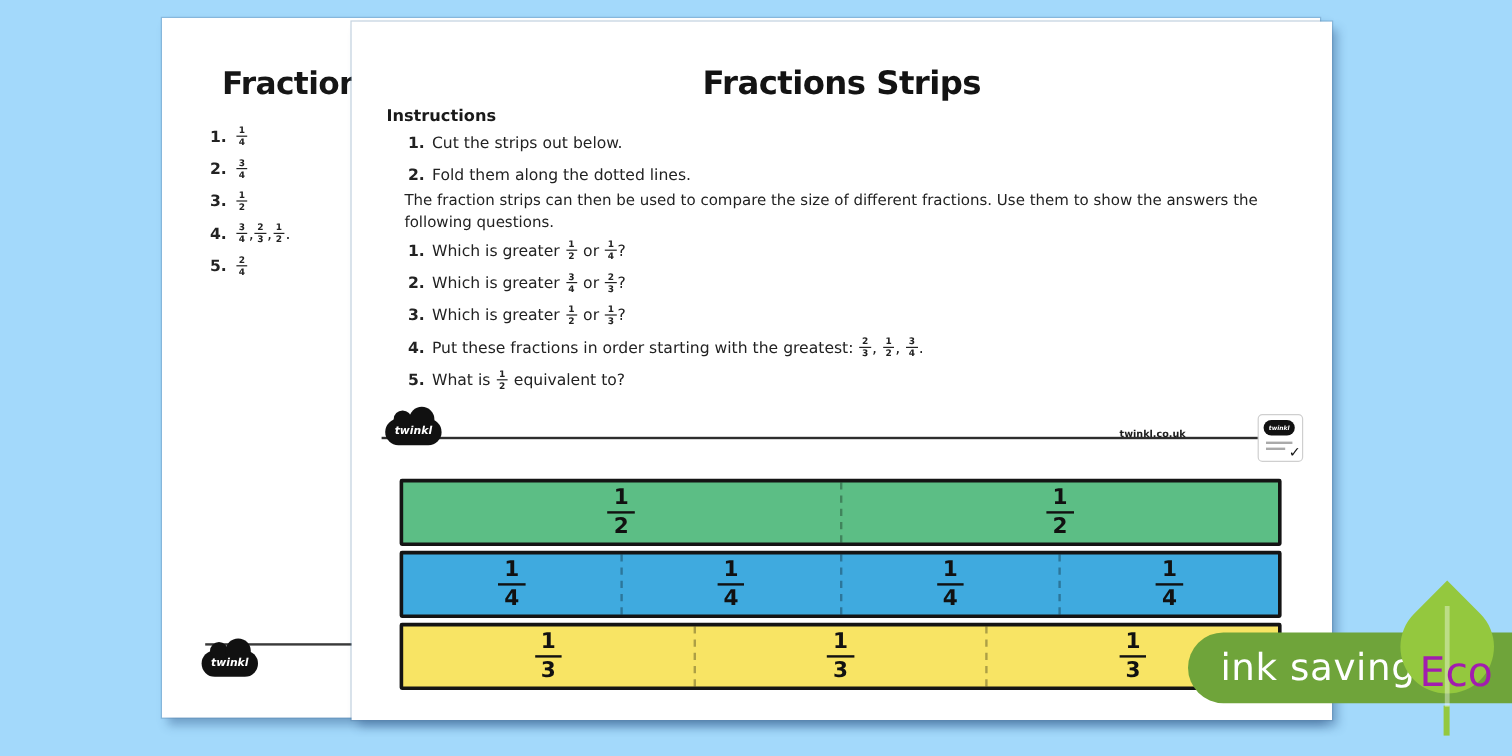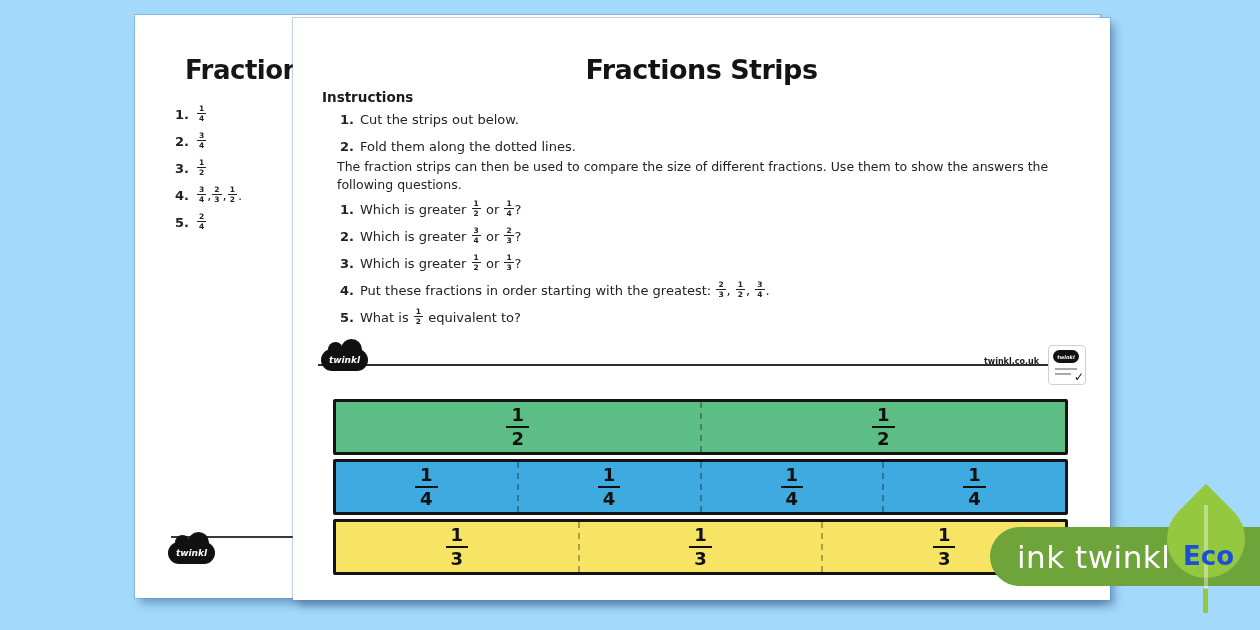--- a/index.html
+++ b/index.html
@@ -44,21 +44,21 @@
   .frac .n{border-bottom:1px solid #222;padding:0 2px 1px;}
   .frac .d{padding-top:1px;}
   .frac-sm{font-size:7.5px;font-weight:bold;color:#222;transform:translateY(-1px);}
   .frac-lg{font-size:18px;font-weight:bold;color:#111;}
   .frac-lg .n{border-bottom:2px solid #111;padding:0 5px 2px;}
   .frac-lg .d{padding-top:2px;}
 
   
   .front-rule{position:absolute;left:25px;top:346px;width:767px;height:0;border-top:2px solid #2e2e2e;}
   .front-logo{left:28px;top:331px;}
-  .site-text{position:absolute;left:640px;top:339px;width:106px;text-align:right;font-size:8px;font-weight:bold;color:#1c1c1c;}
+  .site-text{position:absolute;left:640px;top:339px;width:106px;font-size:8px;font-weight:bold;color:#1c1c1c;}
   .quality-badge{position:absolute;left:755px;top:327px;width:36px;height:38px;background:#fff;border:1px solid #cfcfcf;border-radius:4px;}
   .quality-badge .mini-cloud{position:absolute;left:4px;top:4px;width:26px;height:13px;background:#111;border-radius:7px;
        color:#fff;font-size:5px;font-weight:bold;font-style:italic;display:flex;align-items:center;justify-content:center;}
   .quality-badge .l1,.quality-badge .l2{position:absolute;left:6px;height:2px;background:#aaa;}
   .quality-badge .l1{top:22px;width:22px;}
   .quality-badge .l2{top:27px;width:16px;}
   .quality-badge .tick{position:absolute;right:1px;bottom:0px;font-size:12px;font-weight:bold;color:#111;}
 
   
   .strips{position:absolute;left:40px;top:381px;width:735px;}
@@ -67,21 +67,21 @@
   .seg + .seg{border-left:2px dashed rgba(0,0,0,.30);}
 
   
   .ink-badge{position:absolute;left:990px;top:527px;width:280px;height:59px;border-radius:30px 0 0 30px;z-index:3;
              display:flex;align-items:center;}
   .ink-badge span{color:#fff;font-size:31px;padding-left:27px;letter-spacing:.5px;}
   .leaf{position:absolute;left:1167px;top:500px;width:78px;height:78px;border-radius:0 55% 55% 55%;
         transform:rotate(45deg);z-index:4;}
   .leaf-rib{position:absolute;left:1204px;top:505px;width:4px;height:84px;background:rgba(255,255,255,.38);z-index:5;}
   .leaf-stem{position:absolute;left:1203px;top:588px;width:5px;height:25px;z-index:4;}
-  .eco-text{position:absolute;left:1183px;top:541px;font-size:26px;font-weight:bold;color:#1d4ed8;z-index:6;}
+  .eco-text{position:absolute;left:1183px;top:541px;font-size:34px;font-weight:normal;color:#a21caf;z-index:6;}
 </style>
 </head>
 <body>
 
 <div class="stage" style="background: rgb(163, 217, 251);">
 
   <div class="page back-page">
     <h1 class="back-title">Fractions Strips</h1>
     <ol class="answers">
         <li>
@@ -215,20 +215,20 @@
             <span class="frac frac-lg">
               <span class="n">1</span>
               <span class="d">3</span>
             </span>
           </div>
         </div>
       </div>
   </div>
 
   <div class="ink-badge" style="background: rgb(111, 164, 58);">
-    <span>ink twinkl</span>
+    <span>ink saving</span>
   </div>
   <div class="leaf" style="background: rgb(148, 200, 62);"></div>
   <div class="leaf-rib"></div>
   <div class="leaf-stem" style="background: rgb(148, 200, 62);"></div>
   <div class="eco-text">Eco</div>
 
 </div>
 
 </body></html>

